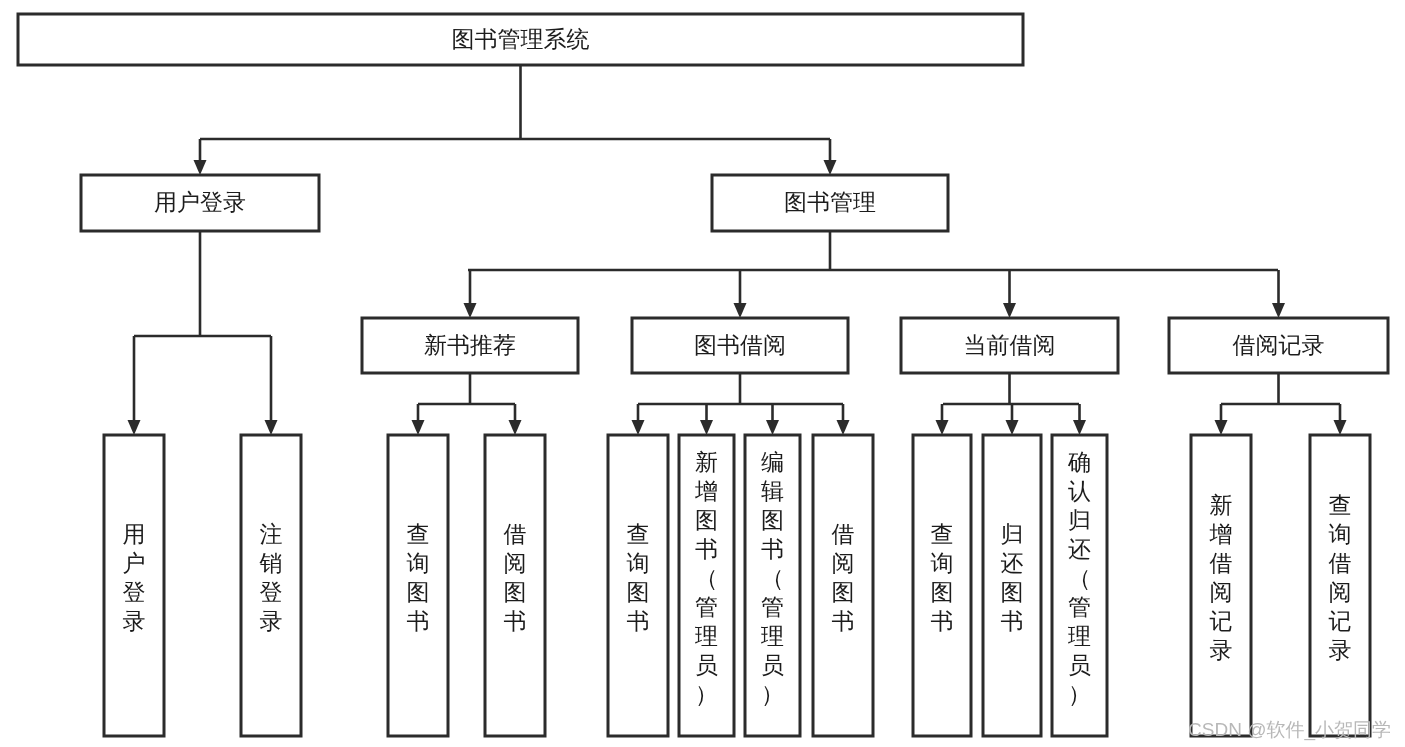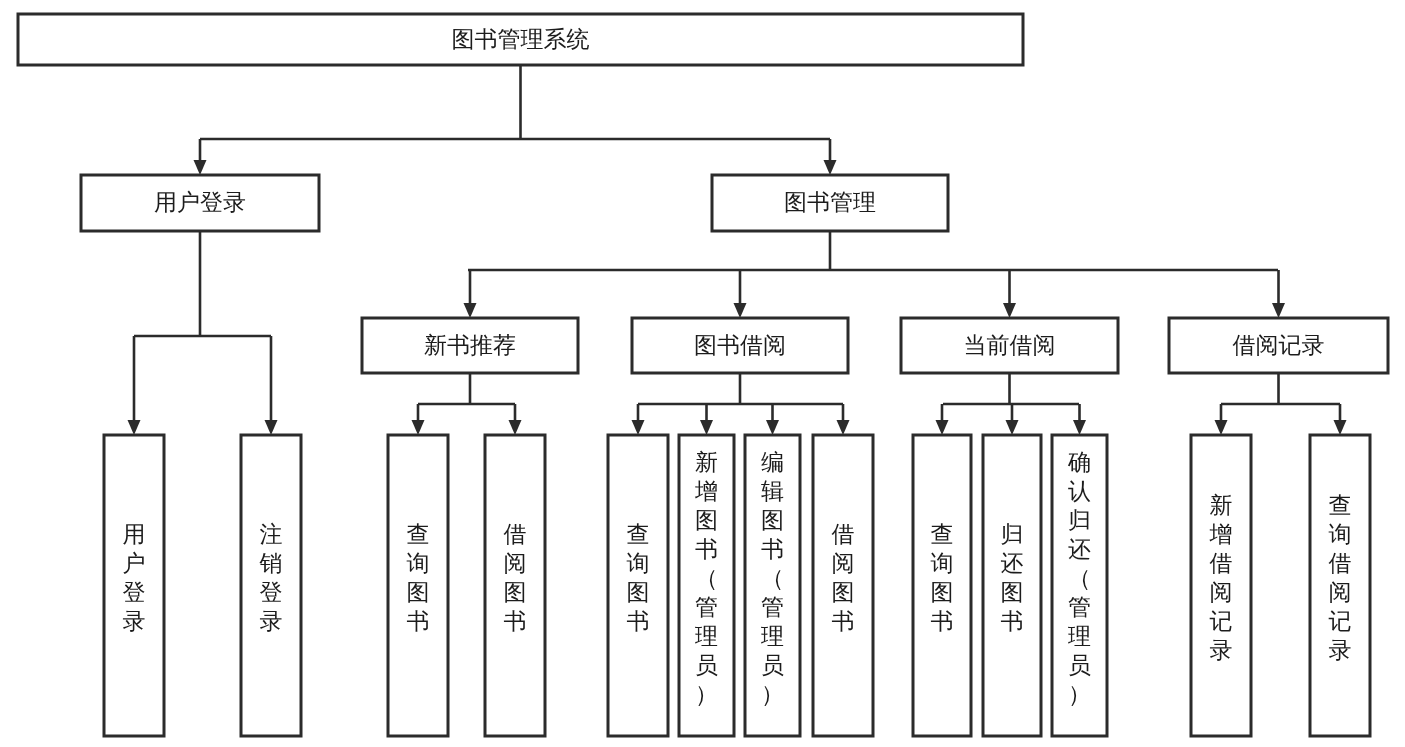--- a/index.html
+++ b/index.html
@@ -200,13 +200,14 @@
         <g>
           <rect x="1191" y="435" width="60" height="301" class="node-rect"></rect>
           <text x="1221" y="513" class="node-label-v"><tspan x="1221" dy="0">新</tspan><tspan x="1221" dy="29">增</tspan><tspan x="1221" dy="29">借</tspan><tspan x="1221" dy="29">阅</tspan><tspan x="1221" dy="29">记</tspan><tspan x="1221" dy="29">录</tspan></text>
         </g>
         <g>
           <rect x="1310" y="435" width="60" height="301" class="node-rect"></rect>
           <text x="1340" y="513" class="node-label-v"><tspan x="1340" dy="0">查</tspan><tspan x="1340" dy="29">询</tspan><tspan x="1340" dy="29">借</tspan><tspan x="1340" dy="29">阅</tspan><tspan x="1340" dy="29">记</tspan><tspan x="1340" dy="29">录</tspan></text>
         </g>
       </g>
   </svg>
+  <div class="watermark">CSDN @软件_小贺同学</div>
 </div>
 
 </body></html>

